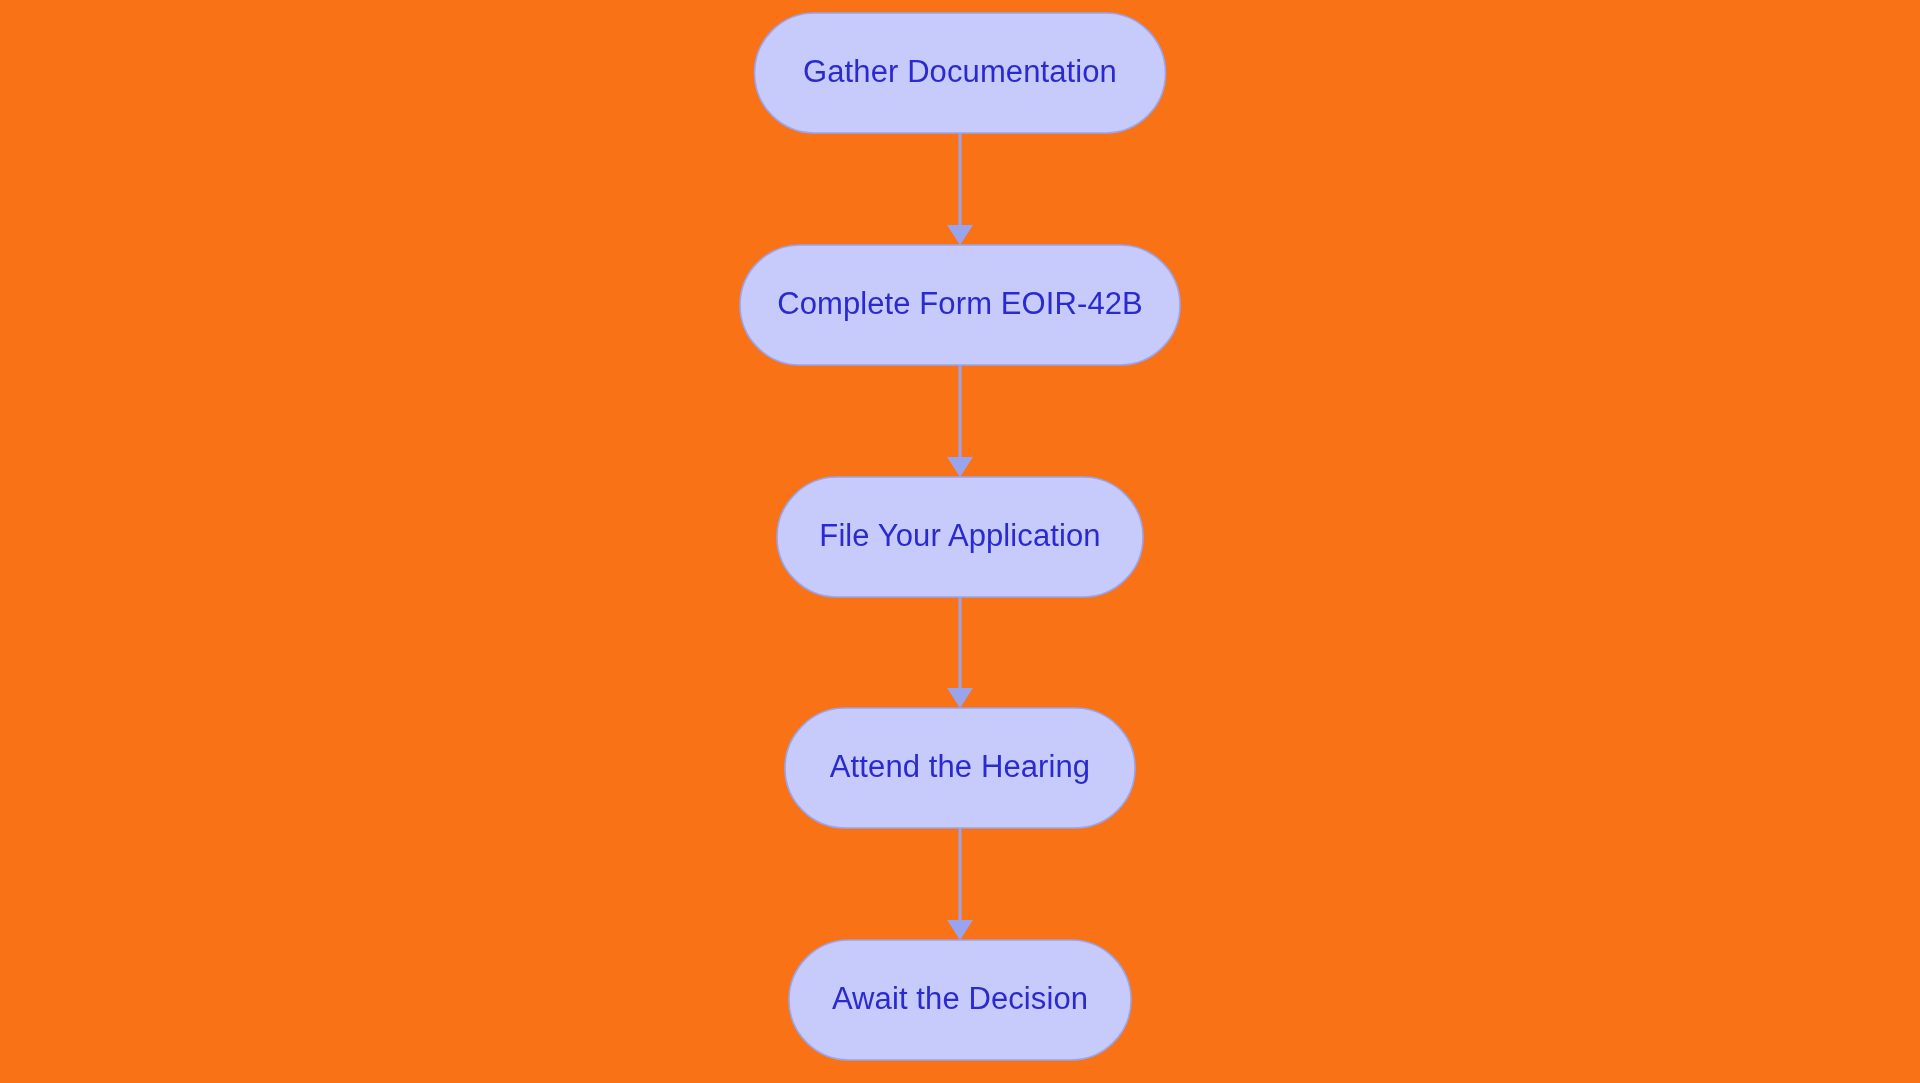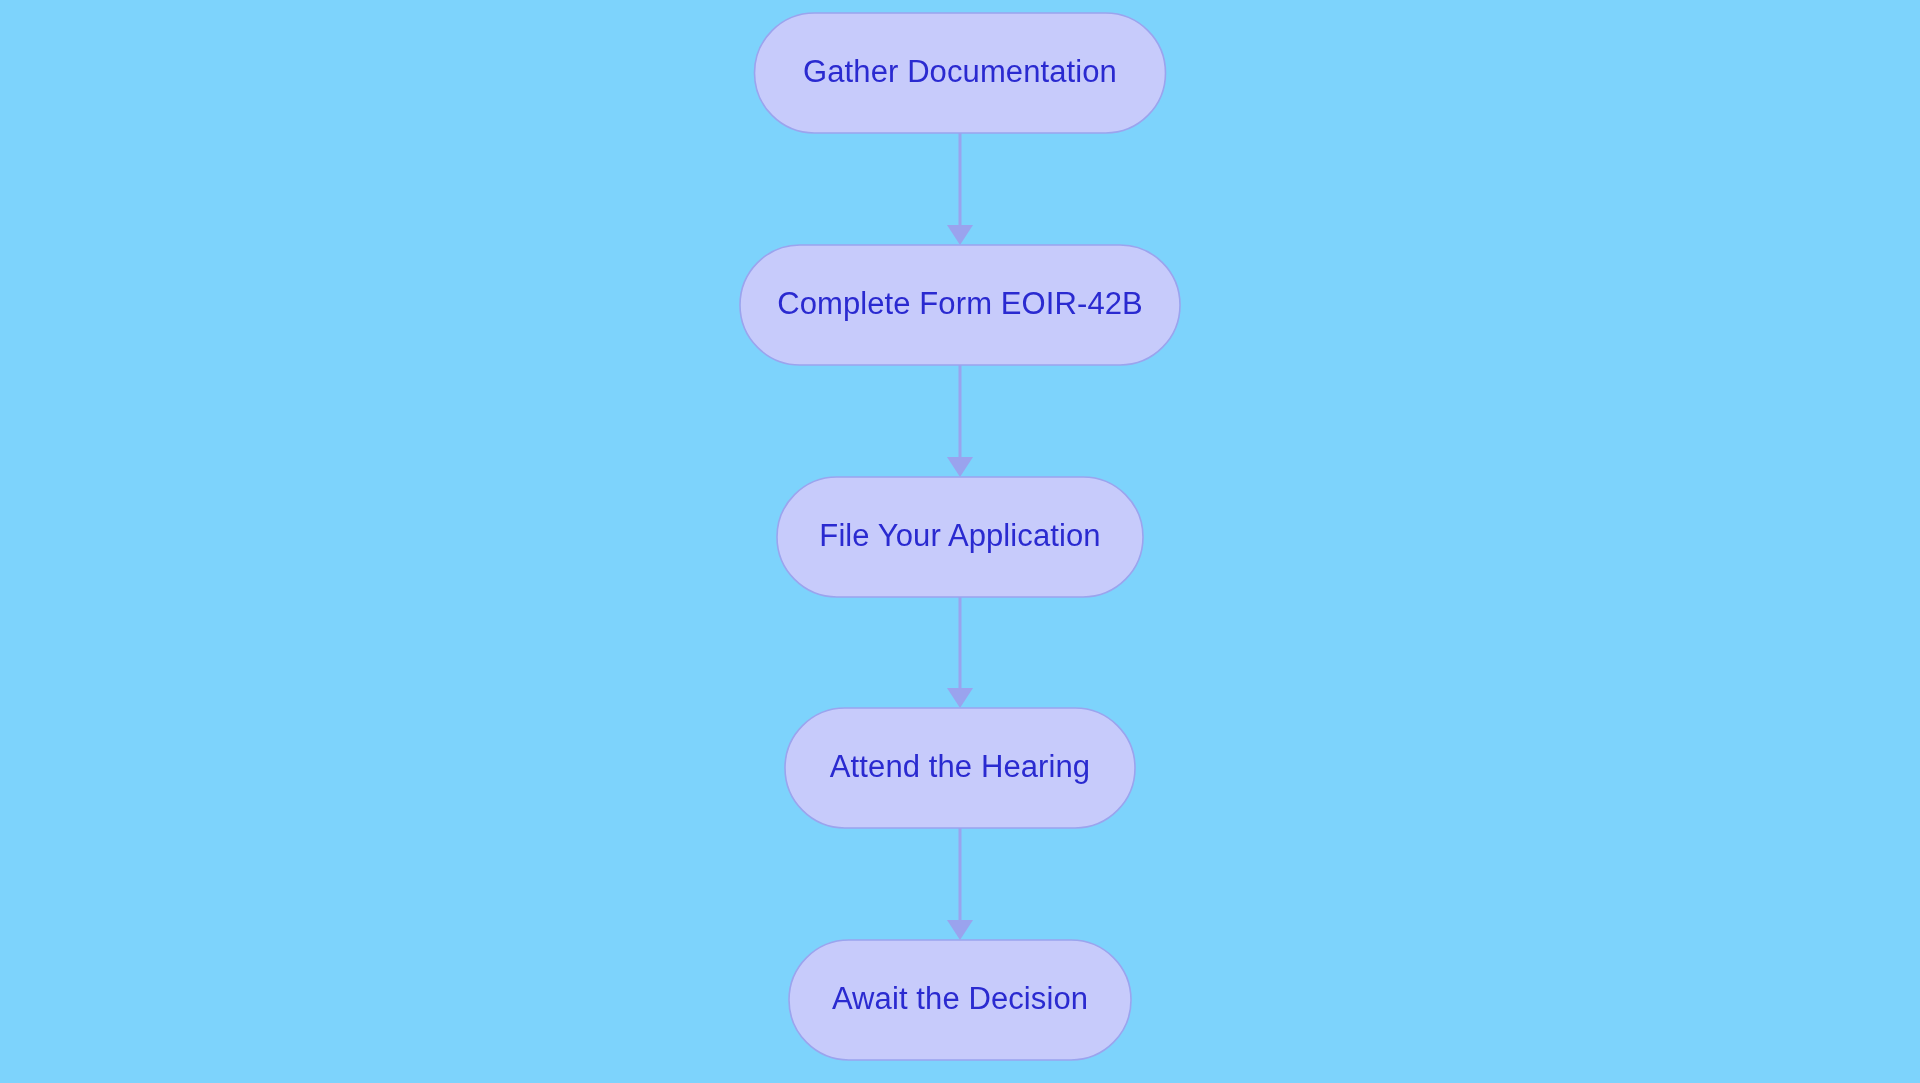--- a/index.html
+++ b/index.html
@@ -8,21 +8,21 @@
     padding: 0;
     background: #ffffff;
   }
   body {
     font-family: "Liberation Sans", "DejaVu Sans", sans-serif;
   }
   #canvas {
     position: relative;
     width: 1920px;
     height: 1083px;
-    background: #7dd3fc;
+    background: #f97316;
     overflow: hidden;
   }
   #flow-svg {
     position: absolute;
     top: 0;
     left: 0;
     width: 1920px;
     height: 1083px;
     display: block;
   }

